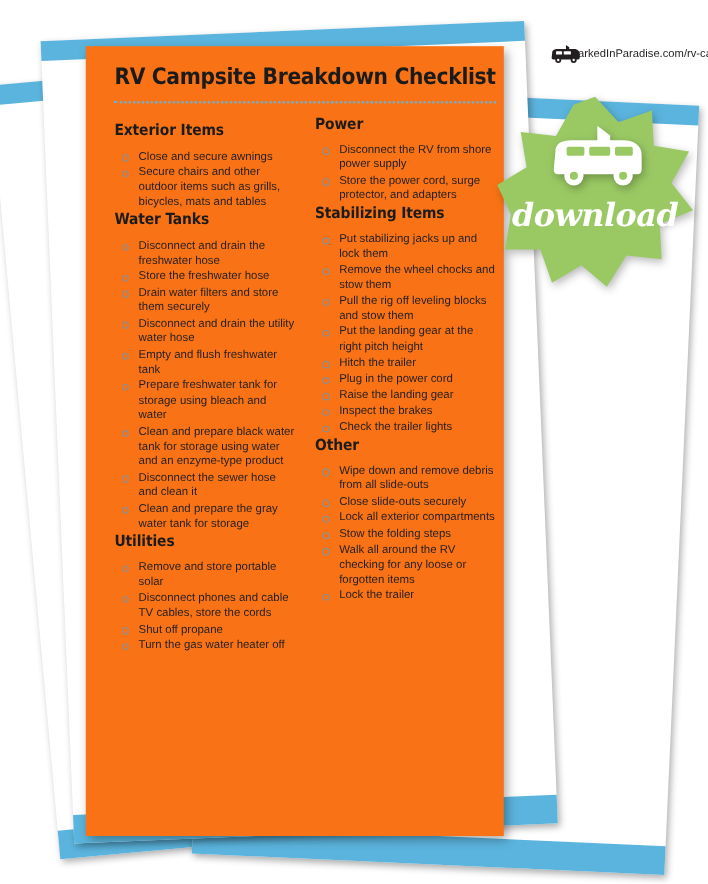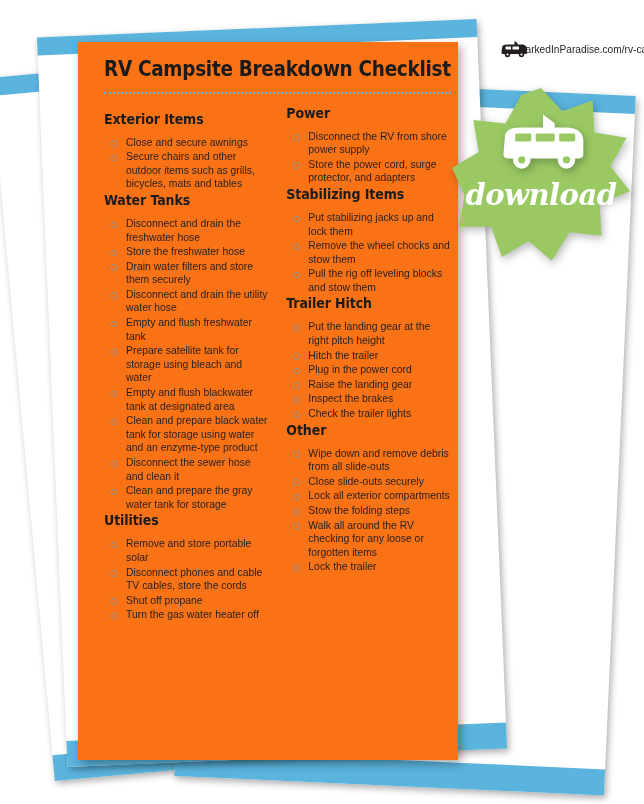--- a/index.html
+++ b/index.html
@@ -236,22 +236,21 @@
           </div>
 
           <div class="section">
             <h2 class="section-title">Water Tanks</h2>
             <ul class="items">
               <li>Disconnect and drain the freshwater hose</li>
               <li>Store the freshwater hose</li>
               <li>Drain water filters and store them securely</li>
               <li>Disconnect and drain the utility water hose</li>
               <li>Empty and flush freshwater tank</li>
-              <li>Prepare satellite tank for storage using bleach and water</li>
-              <li>Empty and flush blackwater tank at designated area</li>
+              <li>Prepare freshwater tank for storage using bleach and water</li>
               <li>Clean and prepare black water tank for storage using water and an enzyme-type product</li>
               <li>Disconnect the sewer hose and clean it</li>
               <li>Clean and prepare the gray water tank for storage</li>
             </ul>
           </div>
 
           <div class="section">
             <h2 class="section-title">Utilities</h2>
             <ul class="items">
               <li>Remove and store portable solar</li>
@@ -274,21 +273,20 @@
           <div class="section">
             <h2 class="section-title">Stabilizing Items</h2>
             <ul class="items">
               <li>Put stabilizing jacks up and lock them</li>
               <li>Remove the wheel chocks and stow them</li>
               <li>Pull the rig off leveling blocks and stow them</li>
             </ul>
           </div>
 
           <div class="section">
-            <h2 class="section-title">Trailer Hitch</h2>
             <ul class="items">
               <li>Put the landing gear at the right pitch height</li>
               <li>Hitch the trailer</li>
               <li>Plug in the power cord</li>
               <li>Raise the landing gear</li>
               <li>Inspect the brakes</li>
               <li>Check the trailer lights</li>
             </ul>
           </div>
 

